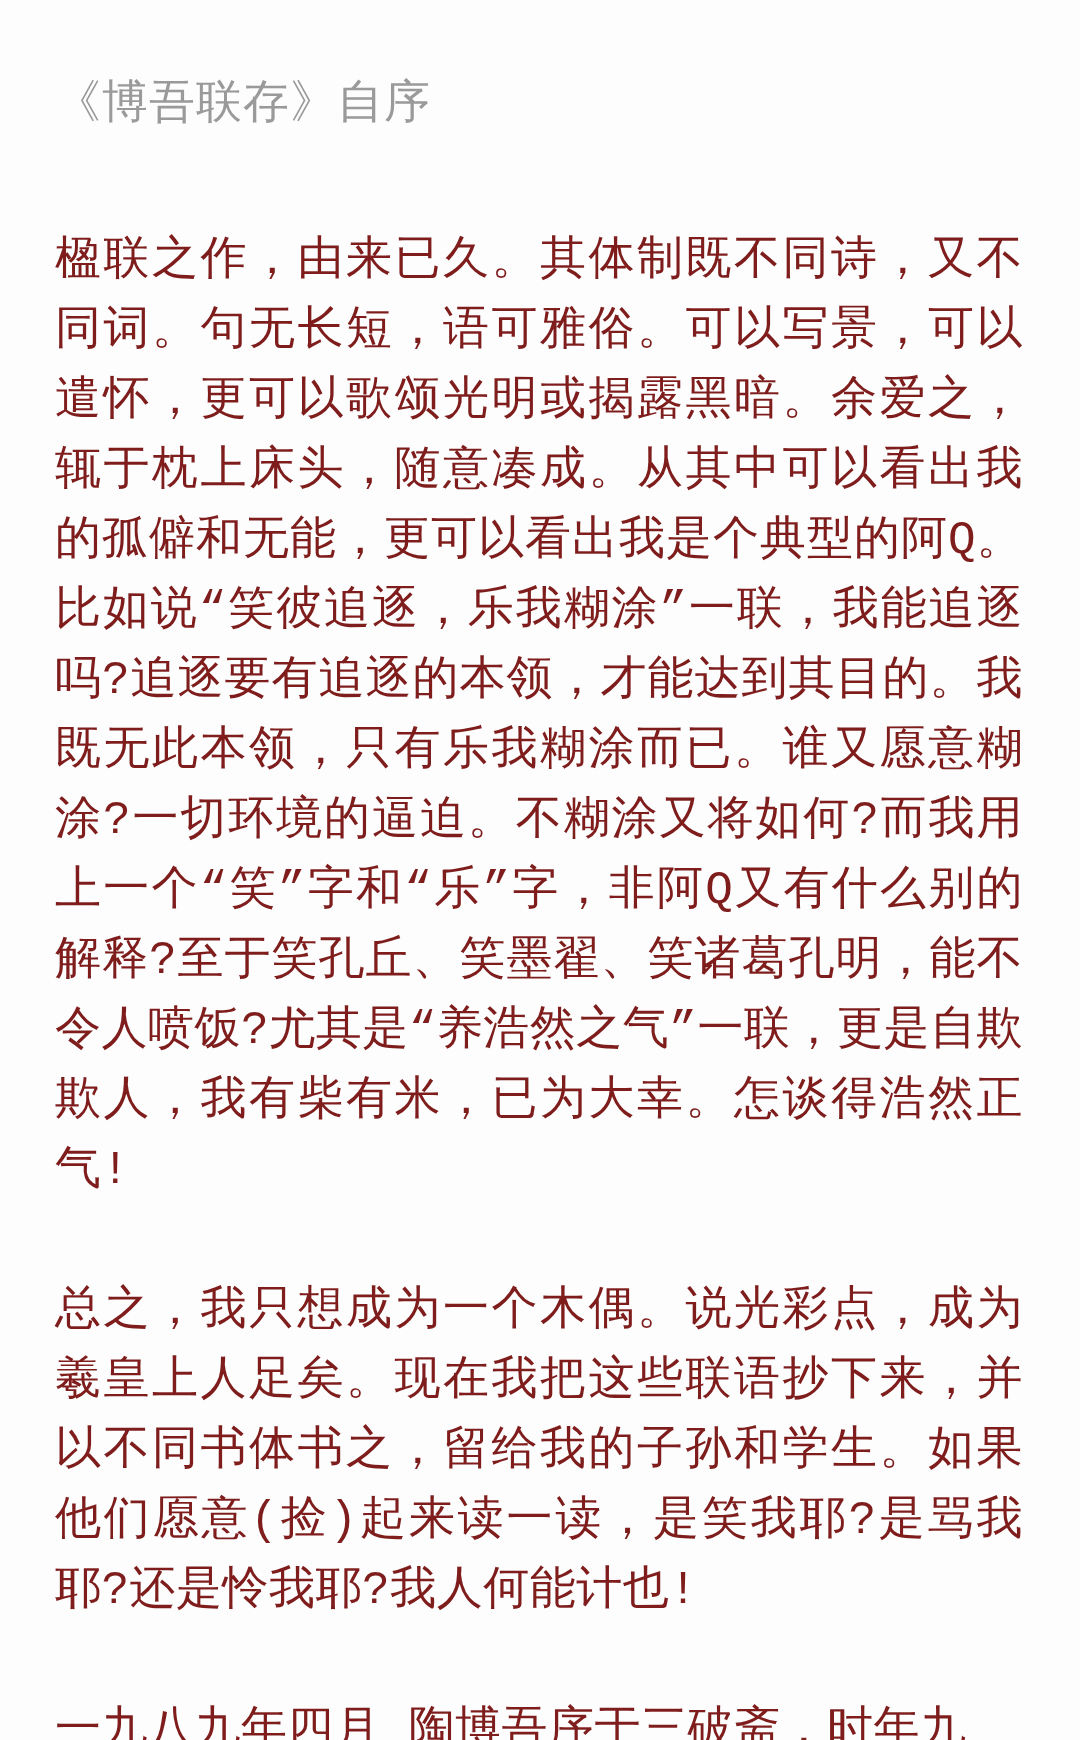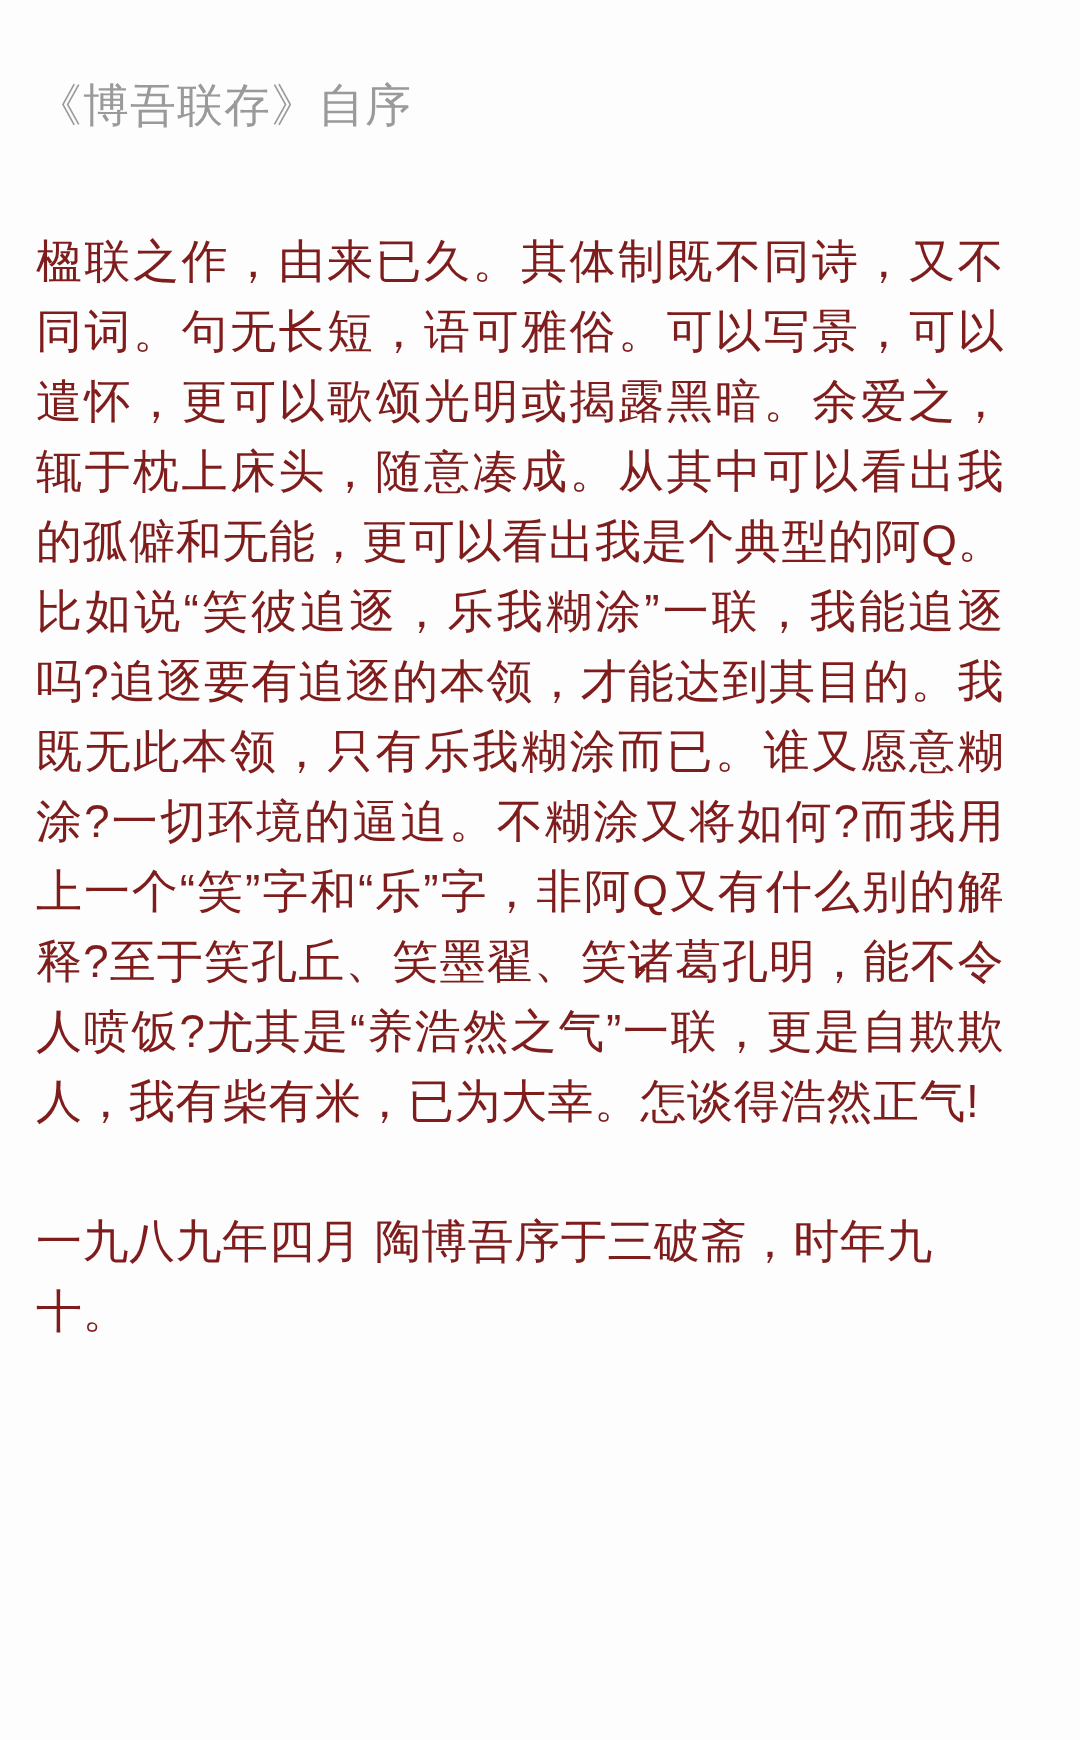--- a/index.html
+++ b/index.html
@@ -10,22 +10,23 @@
     width: 1080px;
     height: 1740px;
     overflow: hidden;
     background: #fdfdfd;
     font-family: "Liberation Sans", sans-serif;
   }
   .doc {
     box-sizing: border-box;
     width: 1012px;
     height: 1740px;
-    padding: 70px 55px 40px 36px;
+    padding: 70px 55px 40px 55px;
     color: #9a9a9a;
+    font-family: Liberation Mono, monospace;
   }
   .doc-title {
     font-size: 46px;
     font-weight: 400;
     line-height: 70px;
     margin: 0 0 86px 0;
     letter-spacing: 1px;
     color: #9a9a9a;
   }
   .doc-paragraph {
@@ -45,15 +46,16 @@
   }
 </style>
 </head>
 <body>
 
 <main class="doc">
   <h1 class="doc-title">《博吾联存》自序</h1>
 
   <p class="doc-paragraph">楹联之作，由来已久。其体制既不同诗，又不同词。句无长短，语可雅俗。可以写景，可以遣怀，更可以歌颂光明或揭露黑暗。余爱之，辄于枕上床头，随意凑成。从其中可以看出我的孤僻和无能，更可以看出我是个典型的阿Q。比如说“笑彼追逐，乐我糊涂”一联，我能追逐吗?追逐要有追逐的本领，才能达到其目的。我既无此本领，只有乐我糊涂而已。谁又愿意糊涂?一切环境的逼迫。不糊涂又将如何?而我用上一个“笑”字和“乐”字，非阿Q又有什么别的解释?至于笑孔丘、笑墨翟、笑诸葛孔明，能不令人喷饭?尤其是“养浩然之气”一联，更是自欺欺人，我有柴有米，已为大幸。怎谈得浩然正气!</p>
 
+  <p class="doc-paragraph">总之，我只想成为一个木偶。说光彩点，成为羲皇上人足矣。现在我把这些联语抄下来，并以不同书体书之，留给我的子孙和学生。如果他们愿意(捡)起来读一读，是笑我耶?是骂我耶?还是怜我耶?我人何能计也!</p>
 
   <p class="doc-paragraph signature">一九八九年四月 陶博吾序于三破斋，时年九十。</p>
 </main>
 
 </body></html>

